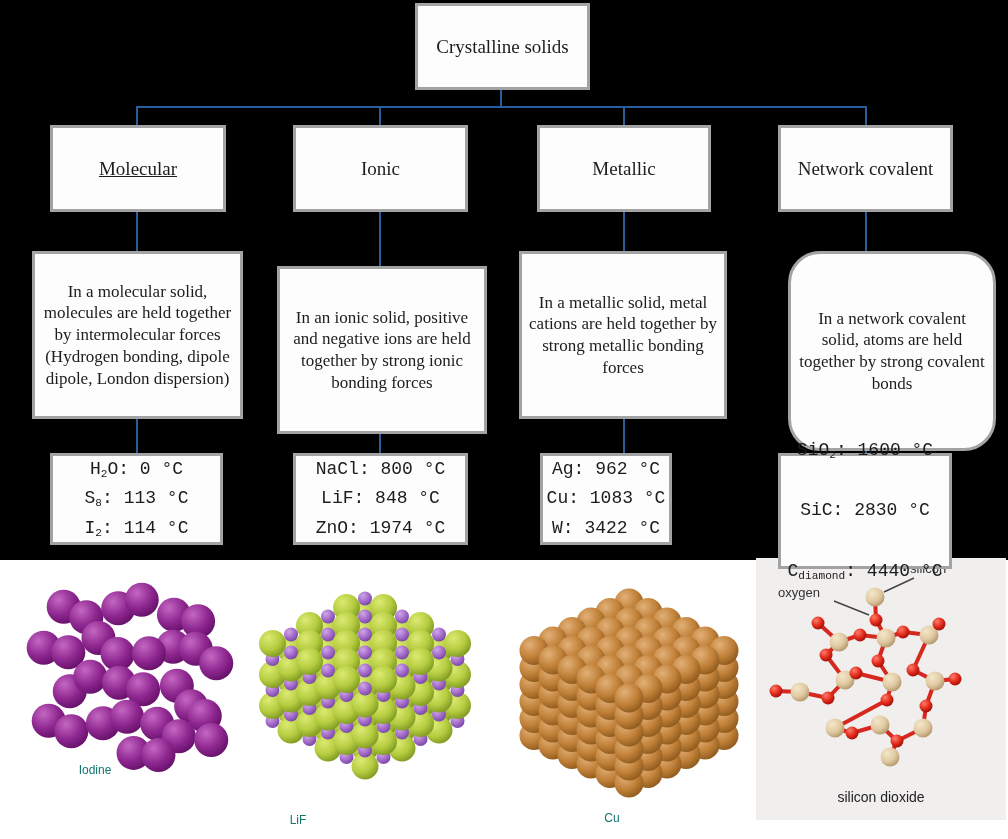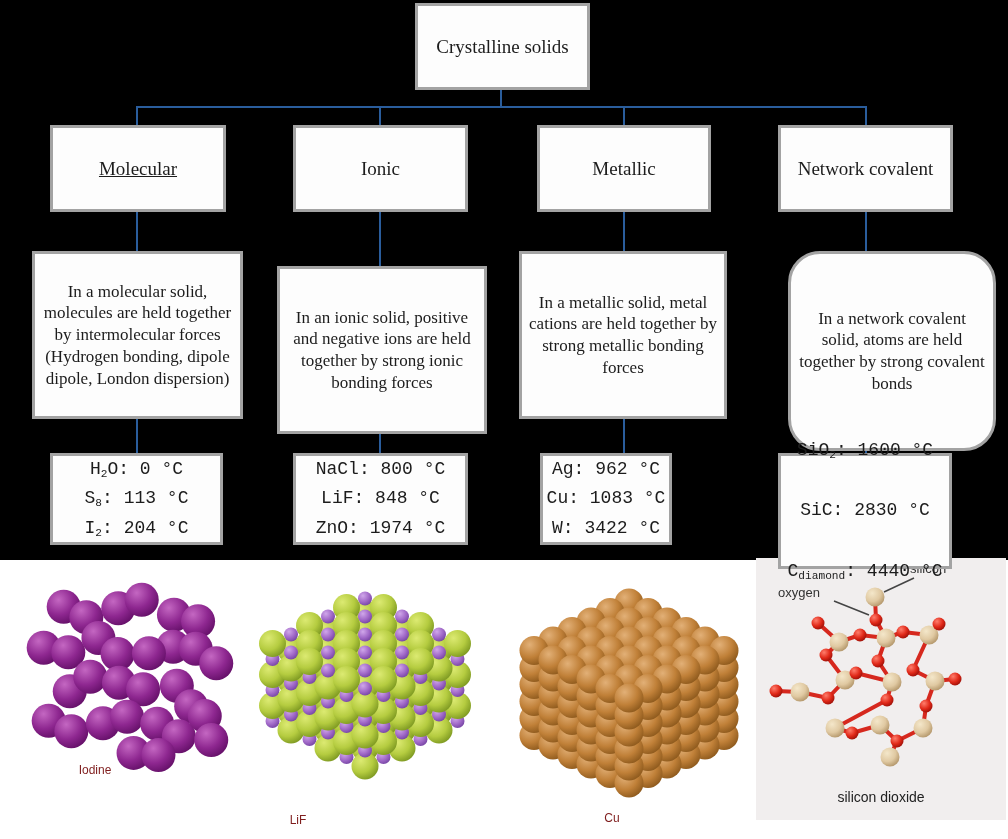--- a/index.html
+++ b/index.html
@@ -11,21 +11,21 @@
        font-family:"Liberation Serif","DejaVu Serif",serif;
        display:flex;align-items:center;justify-content:center;text-align:center;
        box-sizing:border-box;z-index:3;}
   .titlebox{font-size:19px;}
   .catbox{font-size:19px;}
   .descbox{font-size:17px;line-height:1.28;padding:4px 7px;}
   .meltbox{flex-direction:column;font-size:18px;line-height:1.64;font-family:Liberation Mono, monospace;}
   .mrow{white-space:nowrap;}
   .msub{font-size:0.62em;vertical-align:-0.28em;}
   .vline,.hline{position:absolute;background:#2a5d9c;z-index:1;}
-  .imglabel{position:absolute;color:#7f1d1d;font-size:12px;text-align:center;z-index:5;}
+  .imglabel{position:absolute;color:#0f766e;font-size:12px;text-align:center;z-index:5;}
   #sio2-panel{position:absolute;left:756px;top:558px;width:250px;height:262px;background:#f1eeee;}
   #sio2-panel .ann{position:absolute;color:#333;font-size:13px;}
   #sio2-caption{position:absolute;left:0;top:231px;width:100%;text-align:center;font-size:14px;color:#222;}
   svg{position:absolute;}
 </style>
 </head>
 <body>
 
 <div id="stage">
   <div id="black-panel"></div>
@@ -63,21 +63,21 @@
   <div class="box descbox" style="left:519px;top:251px;width:208px;height:168px;">
     <span>In a metallic solid, metal cations are held together by strong metallic bonding forces</span>
   </div>
   <div class="box descbox" style="left:788px;top:251px;width:208px;height:200px;border-radius:32px;">
     <span>In a network covalent solid, atoms are held together by strong covalent bonds</span>
   </div>
 
   <div class="box meltbox" style="left:50px;top:453px;width:173px;height:92px;">
     <div class="mrow"><span>H</span><span class="msub">2</span><span>O: 0 °C</span></div>
     <div class="mrow"><span>S</span><span class="msub">8</span><span>: 113 °C</span></div>
-    <div class="mrow"><span>I</span><span class="msub">2</span><span>: 204 °C</span></div>
+    <div class="mrow"><span>I</span><span class="msub">2</span><span>: 114 °C</span></div>
   </div>
   <div class="box meltbox" style="left:293px;top:453px;width:175px;height:92px;text-align:center;">
     <div class="mrow"><span>NaCl</span><span class="msub"></span><span>: 800 °C</span></div>
     <div class="mrow"><span>LiF</span><span class="msub"></span><span>: 848 °C</span></div>
     <div class="mrow"><span>ZnO</span><span class="msub"></span><span>: 1974 °C</span></div>
   </div>
   <div class="box meltbox" style="left:540px;top:453px;width:132px;height:92px;">
     <div class="mrow"><span>Ag</span><span class="msub"></span><span>: 962 °C</span></div>
     <div class="mrow"><span>Cu</span><span class="msub"></span><span>: 1083 °C</span></div>
     <div class="mrow"><span>W</span><span class="msub"></span><span>: 3422 °C</span></div>

